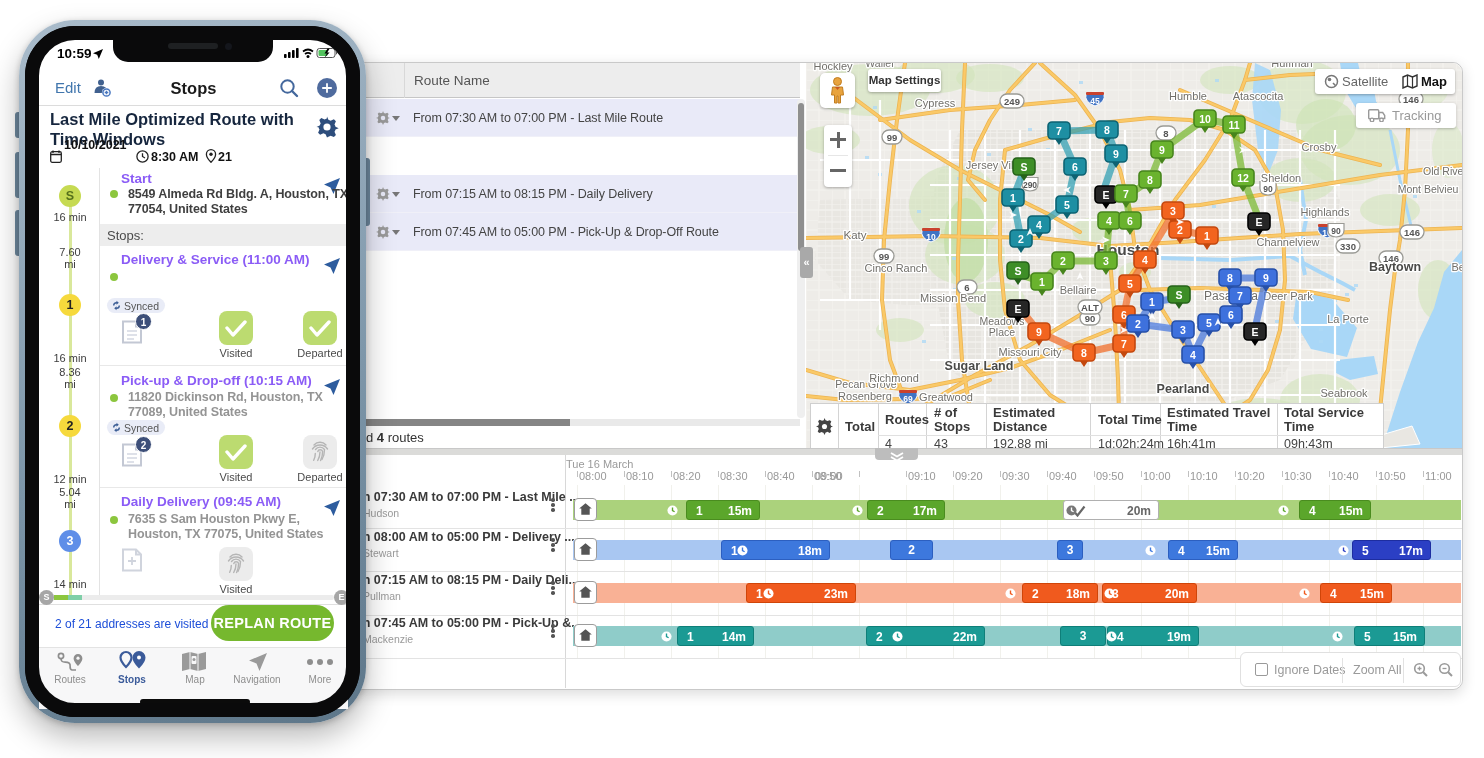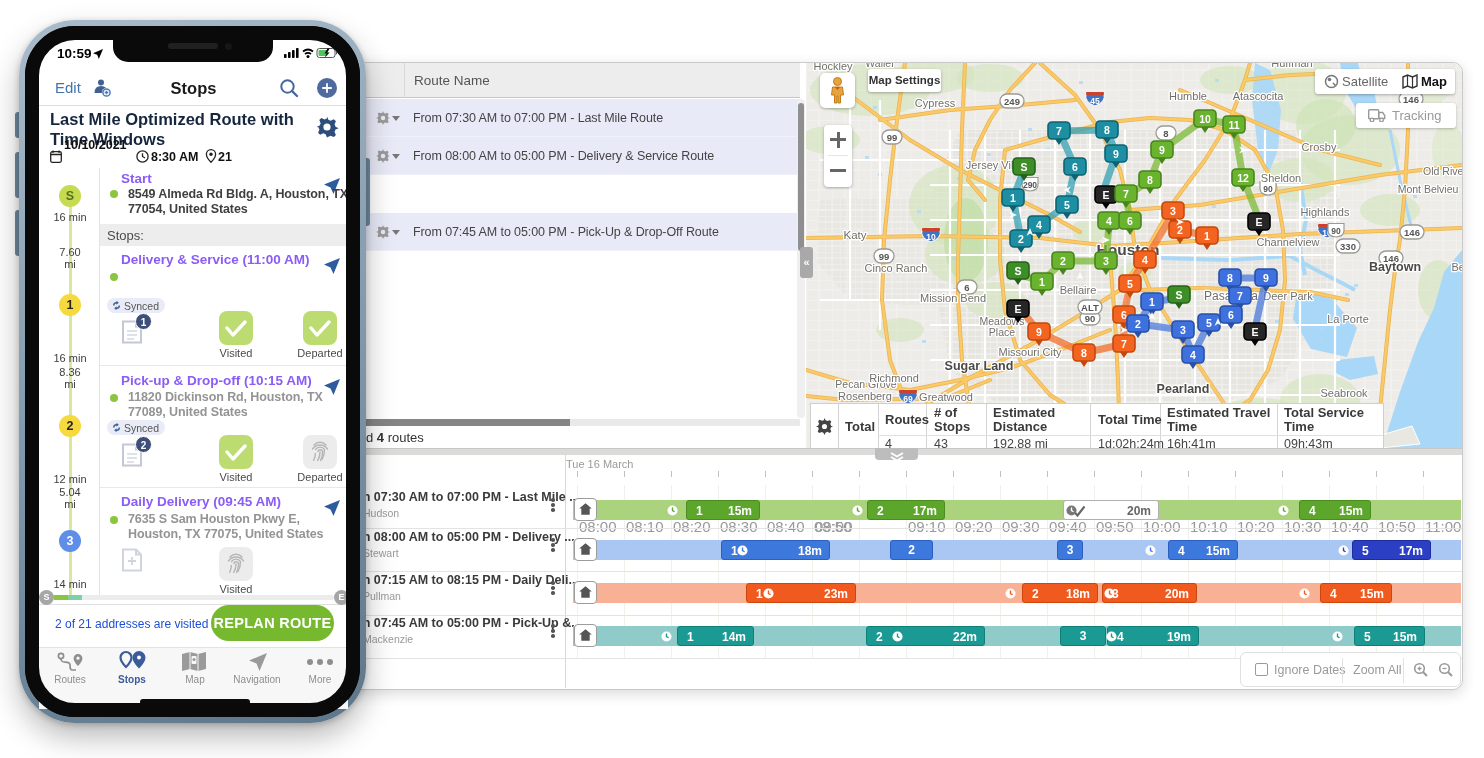--- a/index.html
+++ b/index.html
@@ -30,21 +30,21 @@
 #stable{position:absolute;left:810px;top:403px;width:574px;height:45px;background:#fff;border:1px solid #cfcfcf;border-bottom:none;font-size:13px;color:#333;z-index:3;}
 #stable .vline{position:absolute;top:0;width:1px;height:45px;background:#d4d4d4;}
 #stable .hline{position:absolute;left:67px;top:31px;right:0;height:1px;background:#e0e0e0;}
 #stable .hd{position:absolute;font-weight:bold;color:#3a3a3a;line-height:14px;}
 #stable .vl{position:absolute;top:33px;color:#444;font-size:12.5px;}
 #chev{position:absolute;left:875px;top:448px;width:43px;height:12px;background:#bdbdbd;border-radius:0 0 4px 4px;z-index:6;text-align:center;}
 
 #gantt{position:absolute;left:341px;top:455px;width:1121px;height:234px;background:#fff;border-radius:0 0 10px 10px;}
 .gdate{position:absolute;left:566px;top:458px;font-size:11px;color:#9a9a9a;}
 .gtick{position:absolute;top:471px;width:1px;height:6px;background:#c0c0c0;}
-.gtickl{position:absolute;top:470px;font-size:15px;color:#999;margin-top:48px;}
+.gtickl{position:absolute;top:470px;font-size:11px;color:#999;}
 .gcol{position:absolute;top:485px;width:1px;height:173px;background:#f1f1ec;}
 #gvline{position:absolute;left:565px;top:455px;width:1px;height:233px;background:#d8d8d8;}
 .grsep{position:absolute;left:341px;width:1121px;height:1px;background:#e3e3e3;}
 .glabel{position:absolute;left:339px;font-size:12.5px;font-weight:bold;color:#3a3a3a;white-space:nowrap;}
 .gsub{position:absolute;left:363px;font-size:10.5px;color:#9a9a9a;}
 .kebab{position:absolute;left:551px;width:4px;height:14px;}
 .kebab i{display:block;width:3.5px;height:3.5px;border-radius:50%;background:#555;margin-bottom:1.5px;}
 .gbar{position:absolute;left:573px;width:888px;height:20px;}
 .ghome{position:absolute;left:574px;width:23px;height:23px;background:#fff;border:1px solid #9c9c9c;border-radius:4px;z-index:3;}
 .gseg{position:absolute;height:20px;border-radius:3px;color:#fff;font-size:12px;font-weight:bold;z-index:2;}
@@ -66,27 +66,27 @@
       <div class="t">Route Name</div>
     </div>
 <div class="rrow" style="top:99px">
       <svg class="gear" viewBox="0 0 16 16">
         <path fill="#9a9a9a" d="M8 0l1 2.2a6 6 0 011.6.7L13 2l1.4 1.4-1 2.3c.3.5.6 1 .7 1.6L16 8l-1.9.7a6 6 0 01-.7 1.6l1 2.3L13 14l-2.3-1a6 6 0 01-1.6.7L8 16l-1-2.2a6 6 0 01-1.6-.7L3 14l-1.4-1.4 1-2.3A6 6 0 012 8.7L0 8l2.2-1a6 6 0 01.7-1.6L2 3 3.4 1.6l2.3 1A6 6 0 017.3 2z"></path>
         <circle cx="8" cy="8" r="2.6" fill="#e9eaf8"></circle>
       </svg>
       <div class="car"></div>
       <div class="t">From 07:30 AM to 07:00 PM - Last Mile Route</div>
     </div>
-<div class="rrow" style="top:137px">
+<div class="rrow" style="top:175px">
       <svg class="gear" viewBox="0 0 16 16">
         <path fill="#9a9a9a" d="M8 0l1 2.2a6 6 0 011.6.7L13 2l1.4 1.4-1 2.3c.3.5.6 1 .7 1.6L16 8l-1.9.7a6 6 0 01-.7 1.6l1 2.3L13 14l-2.3-1a6 6 0 01-1.6.7L8 16l-1-2.2a6 6 0 01-1.6-.7L3 14l-1.4-1.4 1-2.3A6 6 0 012 8.7L0 8l2.2-1a6 6 0 01.7-1.6L2 3 3.4 1.6l2.3 1A6 6 0 017.3 2z"></path>
         <circle cx="8" cy="8" r="2.6" fill="#e9eaf8"></circle>
       </svg>
       <div class="car"></div>
-      <div class="t">From 08:00 AM to 05:00 PM - Delivery &amp; Service Route</div>
+      <div class="t">From 07:15 AM to 08:15 PM - Daily Delivery</div>
     </div>
 <div class="rrow" style="top:213px">
       <svg class="gear" viewBox="0 0 16 16">
         <path fill="#9a9a9a" d="M8 0l1 2.2a6 6 0 011.6.7L13 2l1.4 1.4-1 2.3c.3.5.6 1 .7 1.6L16 8l-1.9.7a6 6 0 01-.7 1.6l1 2.3L13 14l-2.3-1a6 6 0 01-1.6.7L8 16l-1-2.2a6 6 0 01-1.6-.7L3 14l-1.4-1.4 1-2.3A6 6 0 012 8.7L0 8l2.2-1a6 6 0 01.7-1.6L2 3 3.4 1.6l2.3 1A6 6 0 017.3 2z"></path>
         <circle cx="8" cy="8" r="2.6" fill="#e9eaf8"></circle>
       </svg>
       <div class="car"></div>
       <div class="t">From 07:45 AM to 05:00 PM - Pick-Up &amp; Drop-Off Route</div>
     </div>
 <div id="vsb"></div>

